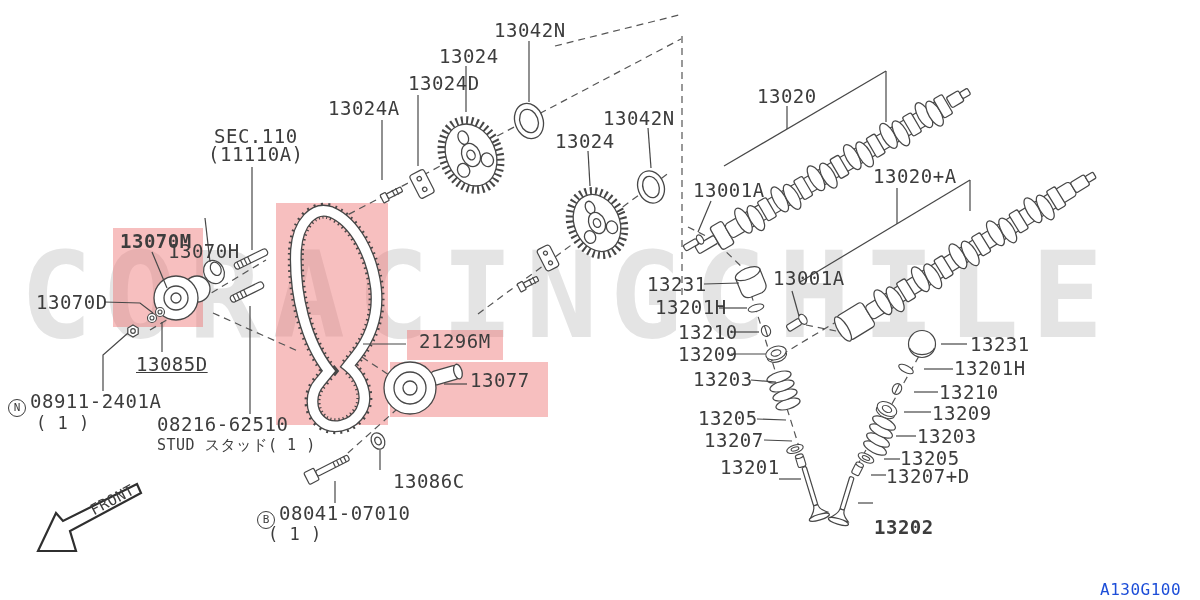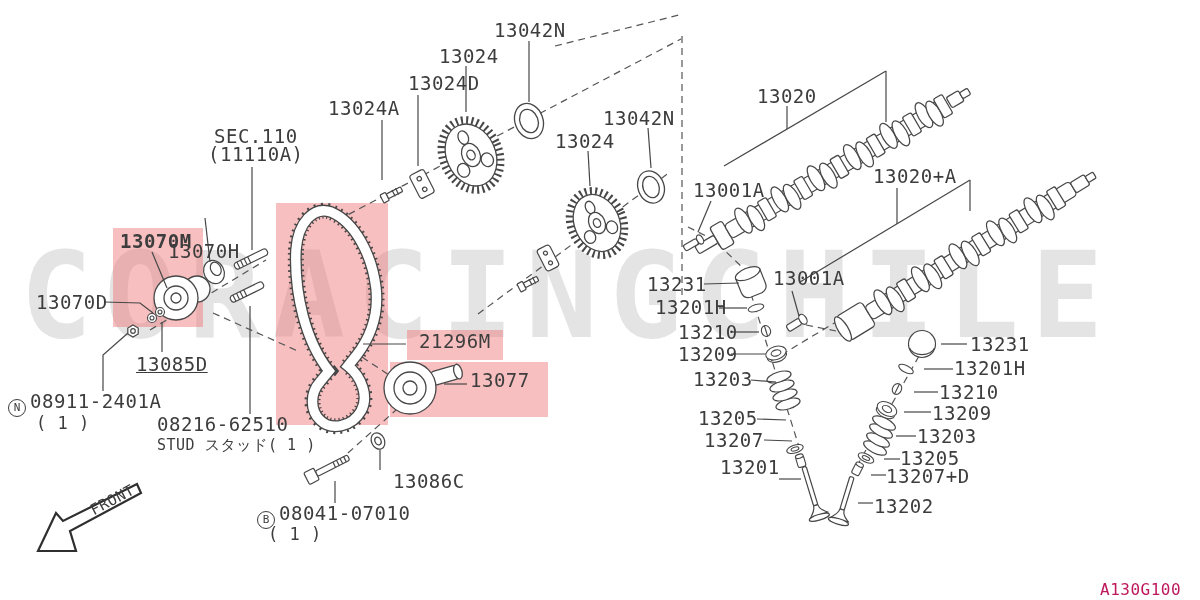--- a/index.html
+++ b/index.html
@@ -378,16 +378,16 @@
       <div class="lbl" style="left: 698px; top: 409px;"><span>13205</span></div>
       <div class="lbl" style="left: 704px; top: 431px;"><span>13207</span></div>
       <div class="lbl" style="left: 720px; top: 458px;"><span>13201</span></div>
       <div class="lbl" style="left: 970px; top: 335px;"><span>13231</span></div>
       <div class="lbl" style="left: 954px; top: 359px;"><span>13201H</span></div>
       <div class="lbl" style="left: 939px; top: 383px;"><span>13210</span></div>
       <div class="lbl" style="left: 932px; top: 404px;"><span>13209</span></div>
       <div class="lbl" style="left: 917px; top: 427px;"><span>13203</span></div>
       <div class="lbl" style="left: 900px; top: 449px;"><span>13205</span></div>
       <div class="lbl" style="left: 886px; top: 467px;"><span>13207+D</span></div>
-      <div class="lbl" style="left: 874px; top: 497px;"><span>13202</span></div>
-      <div class="lbl" style="left: 1100px; top: 582px; font-size: 16px; color: #be185d;"><span>A130G100</span></div>
+      <div class="lbl" style="left: 874px; top: 518px; font-weight: bold;"><span>13202</span></div>
+      <div class="lbl" style="left: 1100px; top: 582px; font-size: 16px; color: #1d4ed8;"><span>A130G100</span></div>
     </div>
 </div>
 
 </body></html>

